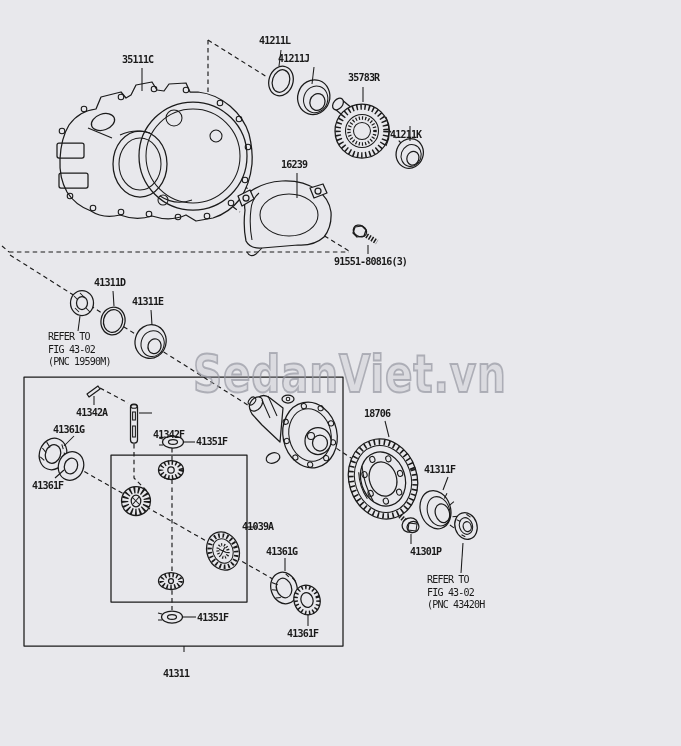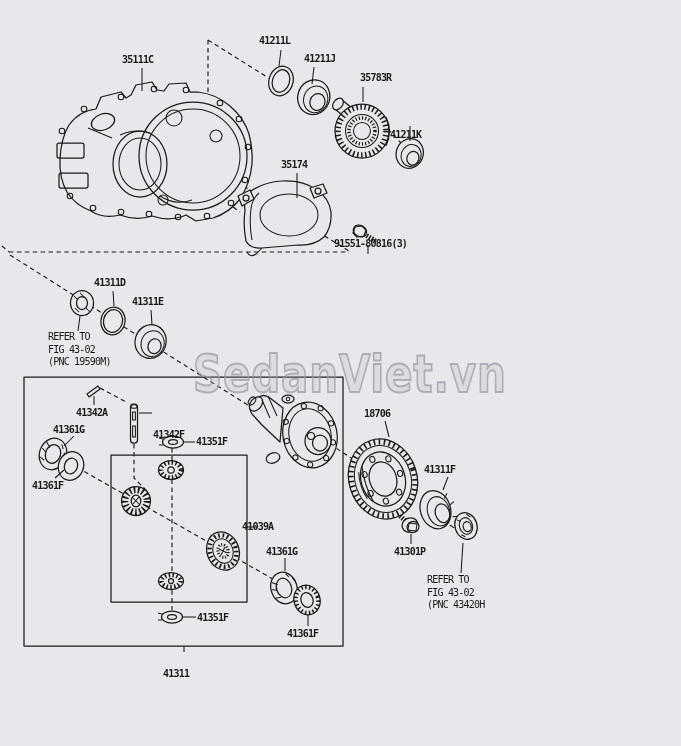--- a/index.html
+++ b/index.html
@@ -305,40 +305,40 @@
       <path d="M184,646 L184,652"></path>
       <path d="M385,421 L389,437"></path>
       <path d="M448,477 L443,490"></path>
       <path d="M411,534 L411,544"></path>
       <path d="M463,543 L461,573"></path>
     </g>
   </svg>
 
   <div class="lbl" style="left:122px;top:53px">35111C</div>
   <div class="lbl" style="left:259px;top:34px">41211L</div>
-  <div class="lbl" style="left:304px;top:52px">41211J</div>
-  <div class="lbl" style="left:360px;top:71px">35783R</div>
+  <div class="lbl" style="left:278px;top:52px">41211J</div>
+  <div class="lbl" style="left:348px;top:71px">35783R</div>
   <div class="lbl" style="left:390px;top:128px">41211K</div>
-  <div class="lbl" style="left:281px;top:158px">35174</div>
-  <div class="lbl" style="left:334px;top:237px">91551-80816(3)</div>
+  <div class="lbl" style="left:281px;top:158px">16239</div>
+  <div class="lbl" style="left:334px;top:255px">91551-80816(3)</div>
   <div class="lbl" style="left:94px;top:276px">41311D</div>
   <div class="lbl" style="left:132px;top:295px">41311E</div>
   <div class="lbl" style="left:76px;top:406px">41342A</div>
   <div class="lbl" style="left:153px;top:428px">41342F</div>
   <div class="lbl" style="left:53px;top:423px">41361G</div>
   <div class="lbl" style="left:32px;top:479px">41361F</div>
   <div class="lbl" style="left:196px;top:435px">41351F</div>
   <div class="lbl" style="left:242px;top:520px">41039A</div>
   <div class="lbl" style="left:266px;top:545px">41361G</div>
   <div class="lbl" style="left:287px;top:627px">41361F</div>
   <div class="lbl" style="left:197px;top:611px">41351F</div>
   <div class="lbl" style="left:163px;top:667px">41311</div>
   <div class="lbl" style="left:364px;top:407px">18706</div>
   <div class="lbl" style="left:424px;top:463px">41311F</div>
-  <div class="lbl" style="left:394px;top:545px">41301P</div>
+  <div class="lbl" style="left:410px;top:545px">41301P</div>
 
   <div class="note" style="left:48px;top:331px">
     <div>REFER TO</div>
     <div>FIG 43-02</div>
     <div>(PNC 19590M)</div>
   </div>
   <div class="note" style="left:427px;top:574px">
     <div>REFER TO</div>
     <div>FIG 43-02</div>
     <div>(PNC 43420H</div>

